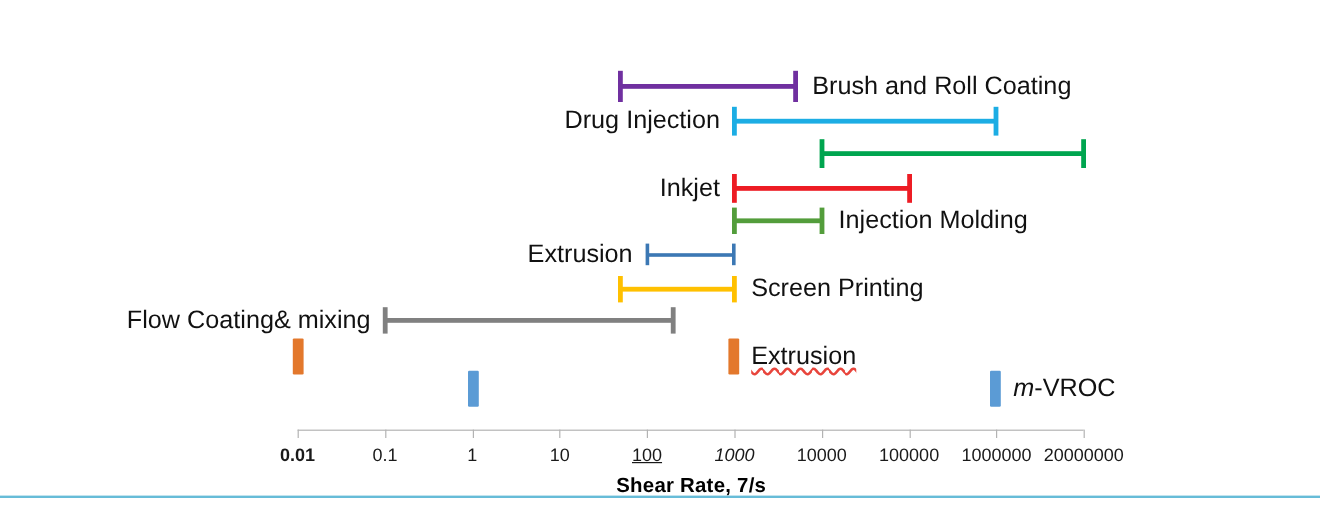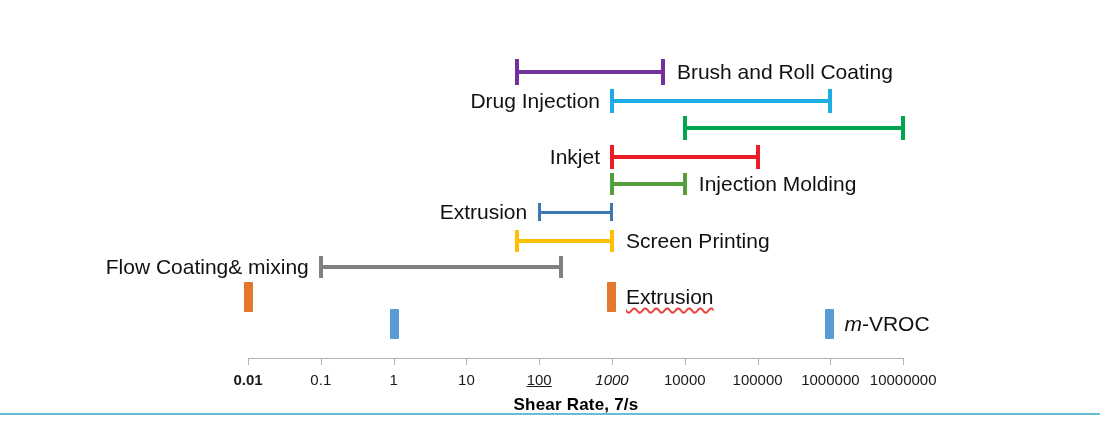--- a/index.html
+++ b/index.html
@@ -182,21 +182,21 @@
       <div class="ticklabel" style="left: 539.2px; top: 372px; text-decoration: underline;">100</div>
       <div class="tick" style="left: 612px; top: 358px;"></div>
       <div class="ticklabel" style="left: 612px; top: 372px; font-style: italic;">1000</div>
       <div class="tick" style="left: 684.8px; top: 358px;"></div>
       <div class="ticklabel" style="left: 684.8px; top: 372px;">10000</div>
       <div class="tick" style="left: 757.6px; top: 358px;"></div>
       <div class="ticklabel" style="left: 757.6px; top: 372px;">100000</div>
       <div class="tick" style="left: 830.4px; top: 358px;"></div>
       <div class="ticklabel" style="left: 830.4px; top: 372px;">1000000</div>
       <div class="tick" style="left: 903.2px; top: 358px;"></div>
-      <div class="ticklabel" style="left: 903.2px; top: 372px;">10000000</div>
+      <div class="ticklabel" style="left: 903.2px; top: 372px;">20000000</div>
     </div>
 
   <div id="axis-title-wrap" style="top: 395px;">
     <div id="axis-title">Shear Rate, 7/s</div>
   </div>
 
   <div id="bottom-rule" style="top: 413px;"></div>
 </div>
 
 </body></html>

